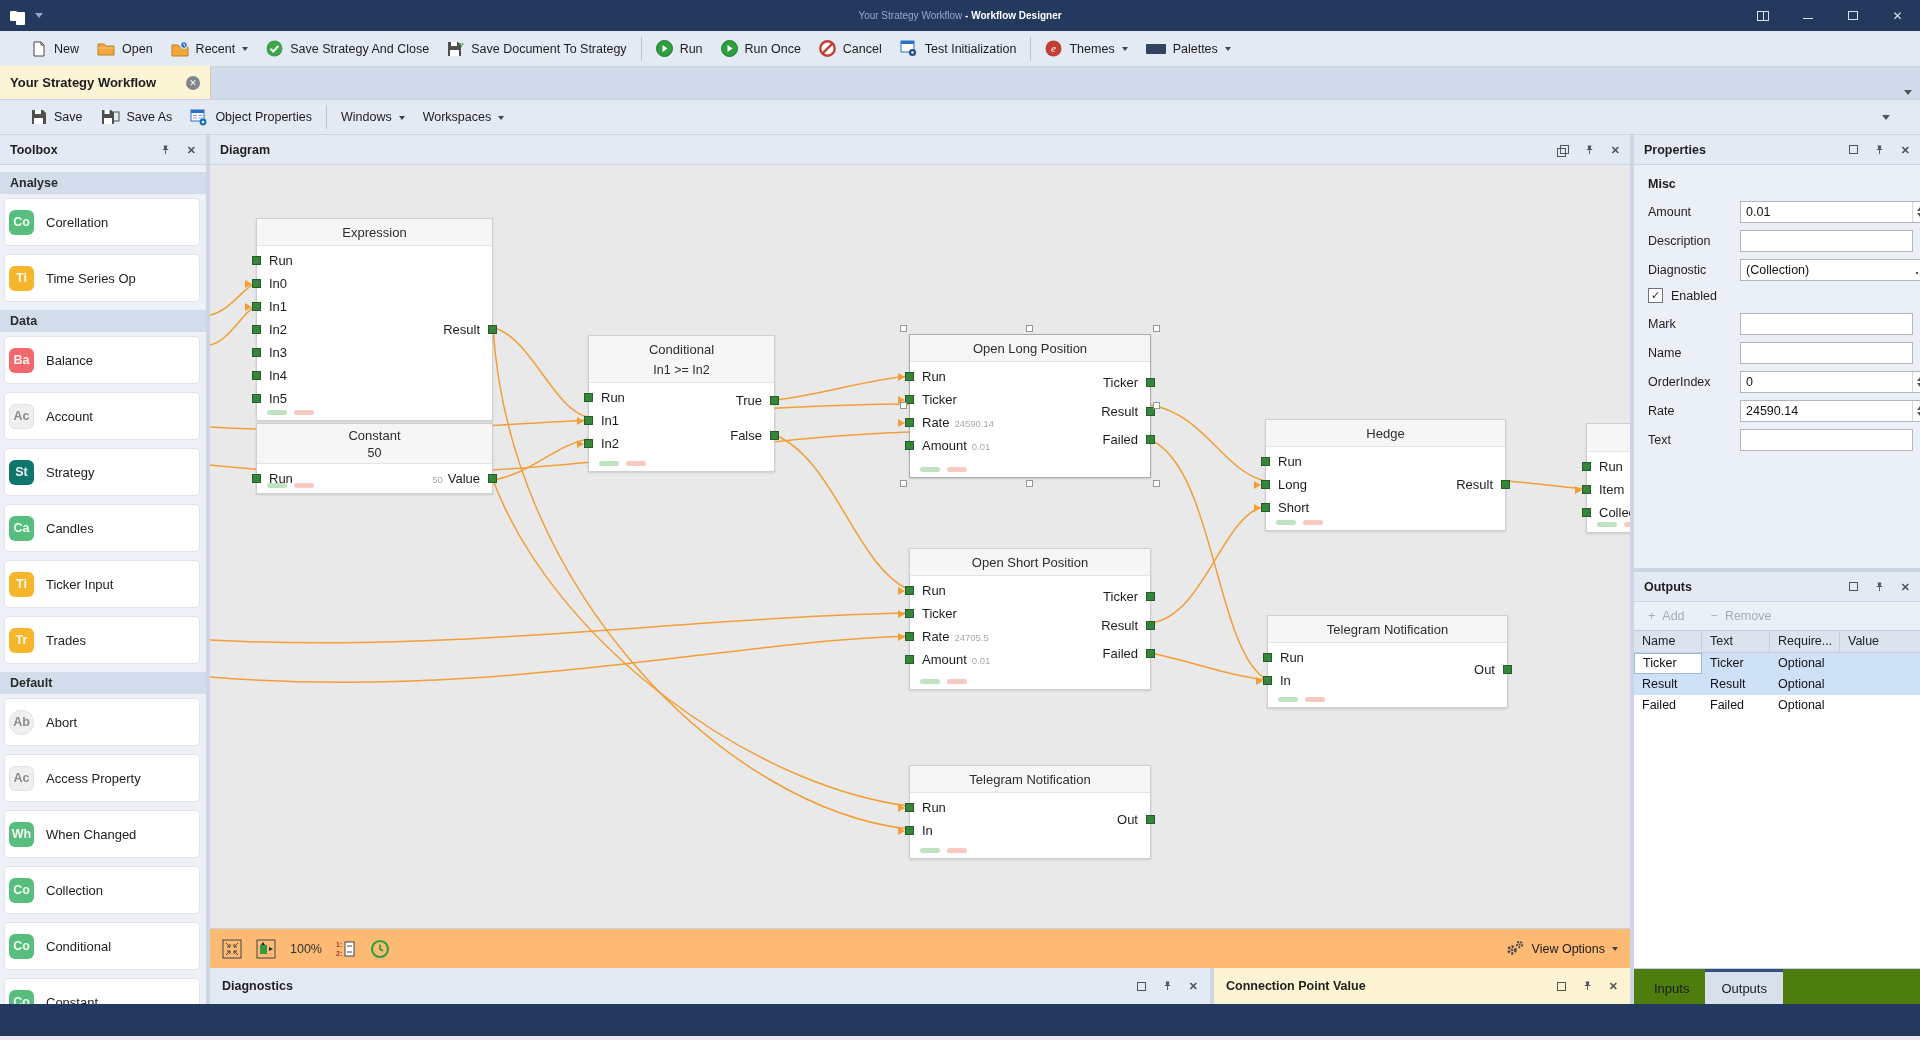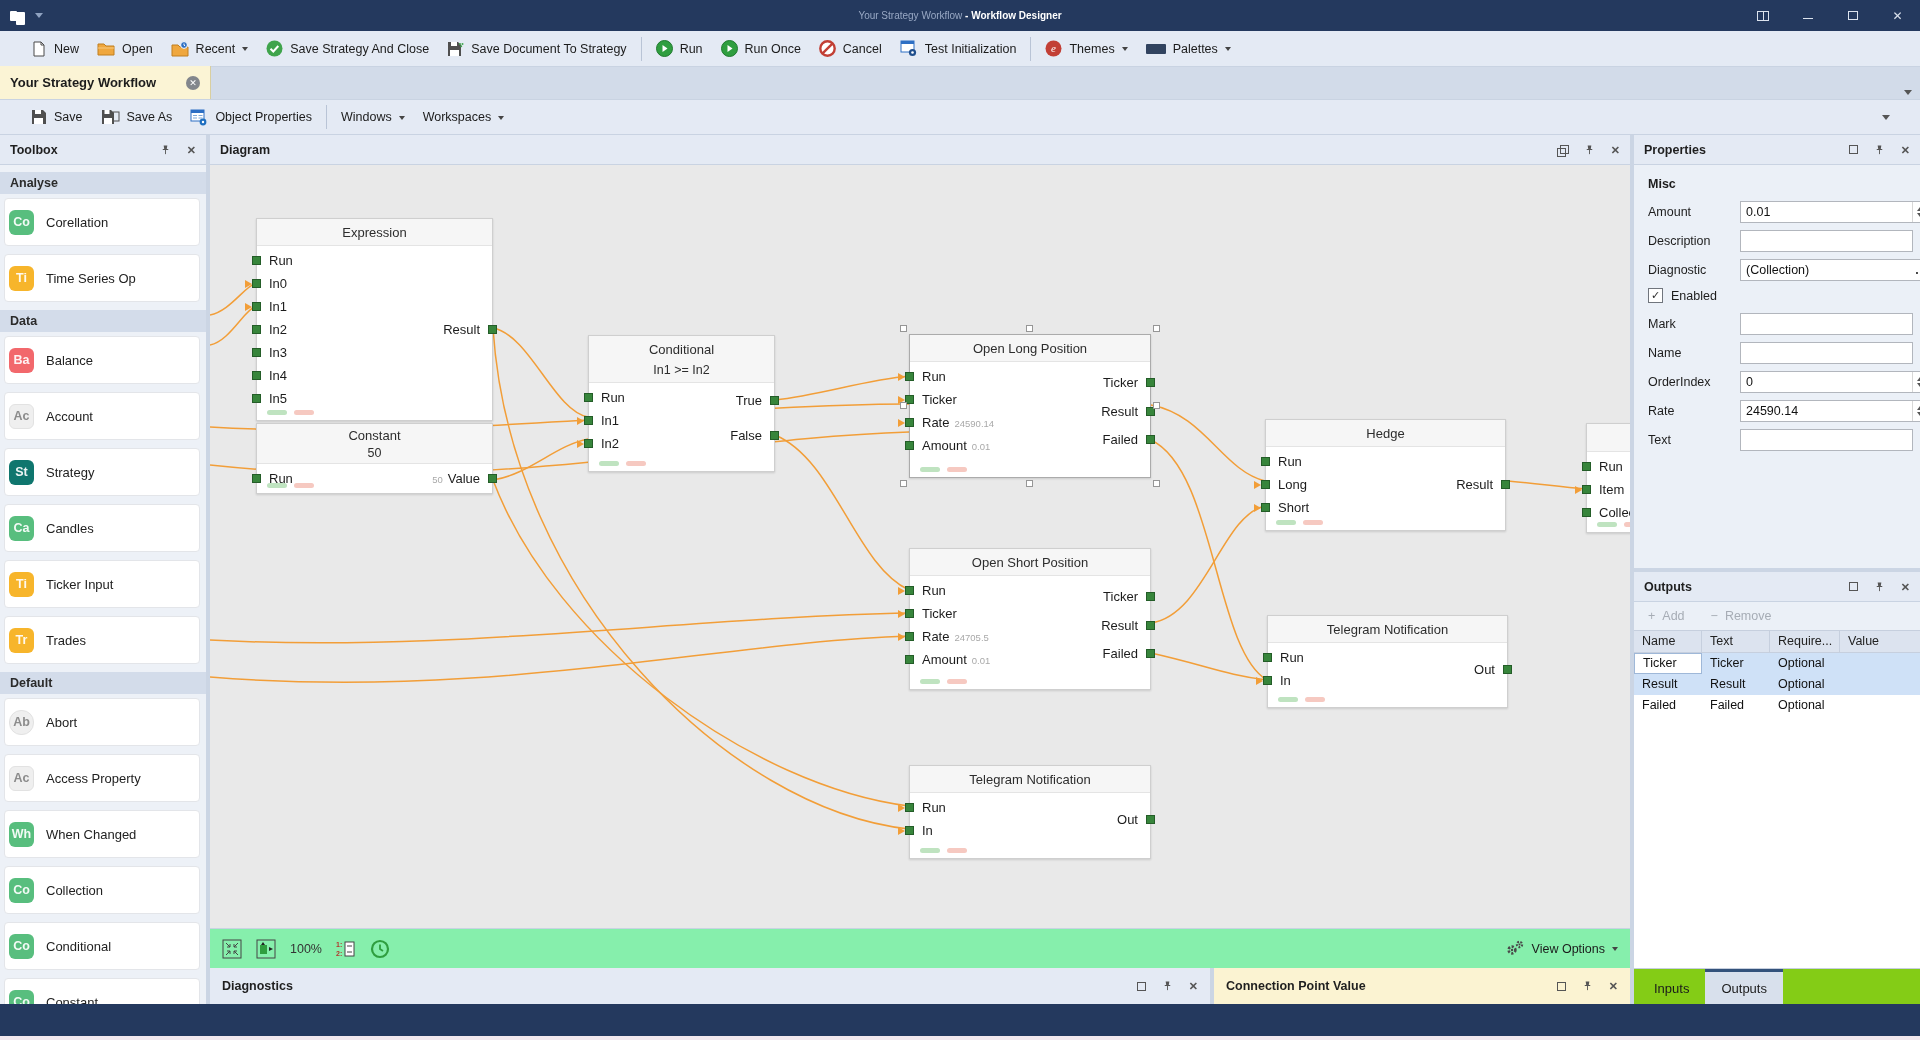--- a/index.html
+++ b/index.html
@@ -90,21 +90,21 @@
   .pval { font-size:9.5px; color:#A9A9A9; margin:2px 5px 0 5px; white-space:nowrap; }
   .minibars { position:absolute; left:10px; bottom:5px; display:flex; gap:7px; }
   .mb { width:20px; height:5px; border-radius:2.5px; }
   .mb.g { background:#BFE3C0; } .mb.r { background:#F6C9C1; }
   .handles span { position:absolute; width:7px; height:7px; background:#fff; border:1px solid #969696; z-index:5; }
   .h-tl{left:-10px;top:-10px;} .h-tm{left:50%;margin-left:-4px;top:-10px;} .h-tr{right:-10px;top:-10px;}
   .h-ml{left:-10px;top:50%;margin-top:-4px;} .h-mr{right:-10px;top:50%;margin-top:-4px;}
   .h-bl{left:-10px;bottom:-10px;} .h-bm{left:50%;margin-left:-4px;bottom:-10px;} .h-br{right:-10px;bottom:-10px;}
 
   
-  .zoombar { height:40px; background:#86efac; border-top:1px solid #C9D3E2; display:flex; align-items:center; padding:0 12px; gap:14px; }
+  .zoombar { height:40px; background:#fdba74; border-top:1px solid #C9D3E2; display:flex; align-items:center; padding:0 12px; gap:14px; }
   .zoomtext { font-size:12.5px; color:#333; }
   .viewopts { margin-left:auto; display:flex; align-items:center; gap:7px; font-size:12.5px; color:#1b1b1b; }
   .dg-bottomrow { height:36px; display:flex; background:#CBD5E4; gap:4px; }
   .diag-h { flex:1; background:#E4EAF4; display:flex; align-items:center; padding:0 12px; font-weight:bold; font-size:12.5px; color:#1f1f1f; }
   .cpv-h { width:416px; background:#FBF3D2; display:flex; align-items:center; padding:0 12px; font-weight:bold; font-size:12.5px; color:#1f1f1f; }
 
   
   .rightcol { position:absolute; left:1634px; top:0; width:286px; height:100%; display:flex; flex-direction:column; background:#EBF0F7; }
   .props { height:437px; display:flex; flex-direction:column; border-bottom:4px solid #CBD5E4; }
   .props-body { flex:1; padding:12px 12px 0 14px; background:#EBF0F7; }
@@ -125,21 +125,21 @@
   .out-toolbar { height:28px; background:#EBF0F7; display:flex; align-items:center; gap:26px; padding:0 14px; color:#A6ACB5; font-size:12.5px; }
   .out-tbitem { display:flex; gap:7px; align-items:center; }
   .ohead { display:flex; height:23px; background:#DCE3EF; border-top:1px solid #C6CFDE; border-bottom:1px solid #C6CFDE; }
   .ohcell { font-size:12.5px; color:#222; padding:3px 0 0 8px; border-right:1px solid #C6CFDE; }
   .c1 { width:68px; } .c2 { width:68px; } .c3 { width:70px; } .c4 { flex:1; border-right:none; }
   .out-table { flex:1; background:#fff; overflow:hidden; }
   .orow { display:flex; height:21px; }
   .orow.selected { background:#CFE1F7; }
   .ocell { font-size:12.5px; color:#111; padding:3px 0 0 8px; }
   .orow.focus-first .ocell.c1 { background:#fff; border:1px solid #9FB8D8; padding-top:2px; }
-  .btabs { height:36px; background:#84cc16; display:flex; align-items:stretch; padding-left:4px; border-top:1px solid #C6CFDE; }
+  .btabs { height:36px; background:#4d7c0f; display:flex; align-items:stretch; padding-left:4px; border-top:1px solid #C6CFDE; }
   .btab { padding:0 16px; display:flex; align-items:center; font-size:13px; color:#1b1b1b; border-top:3px solid transparent; }
   .btab.sel { border-top-color:#33527B; background:#D8E0EC; font-weight:normal; }
 
   
   .statusbar { height:32px; background:#24395E; flex:0 0 auto; }
   .bottomstrip { height:4px; background:#F2E8EE; flex:0 0 auto; }
 </style>
 </head>
 <body>
 

